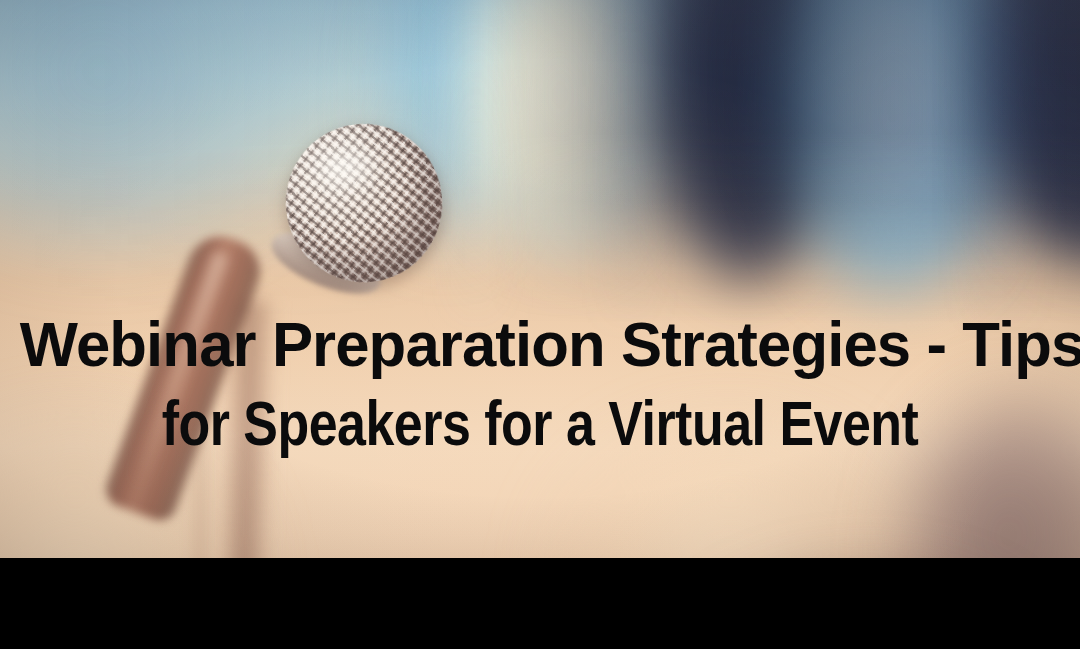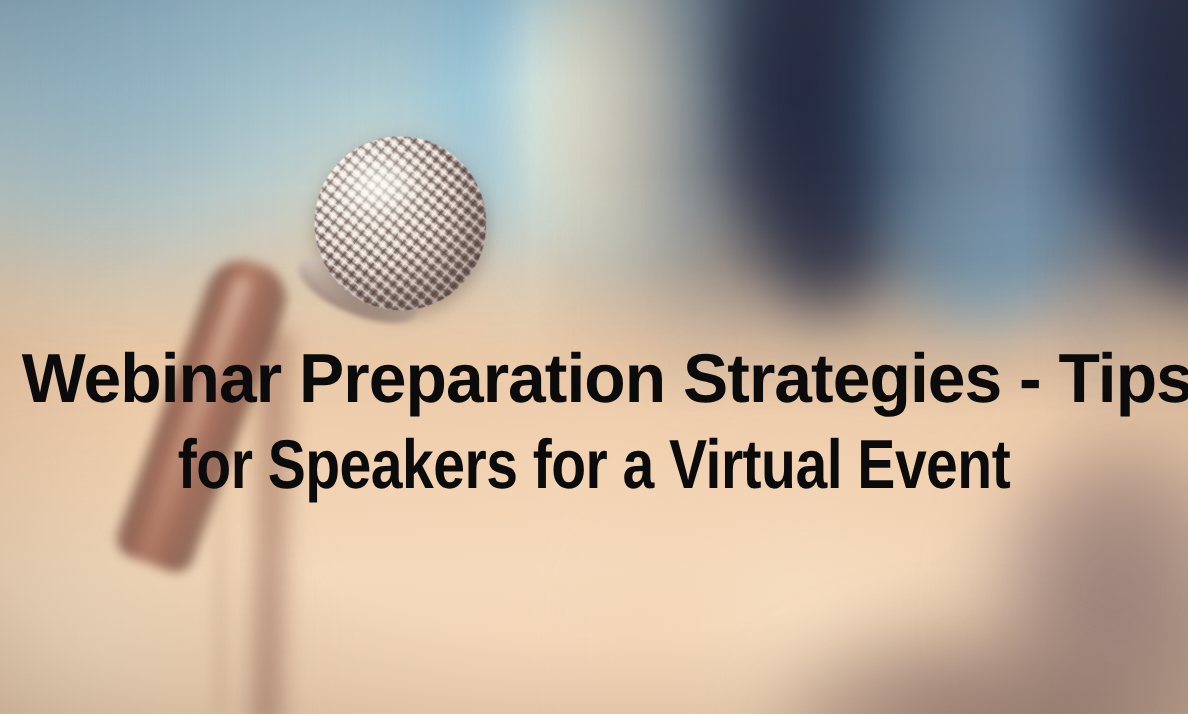--- a/index.html
+++ b/index.html
@@ -10,24 +10,24 @@
   }
   body {
     width: 1080px;
     height: 649px;
     overflow: hidden;
   }
 
   .card {
     position: relative;
     width: 1080px;
-    height: 649px;
+    height: 558px;
     overflow: hidden;
     font-family: "Liberation Sans", "DejaVu Sans", sans-serif;
-    background: #4d7c0f;
+    background: #fca5a5;
   }
 
   
   .photo {
     position: absolute;
     inset: 0;
     overflow: hidden;
   }
 
   

